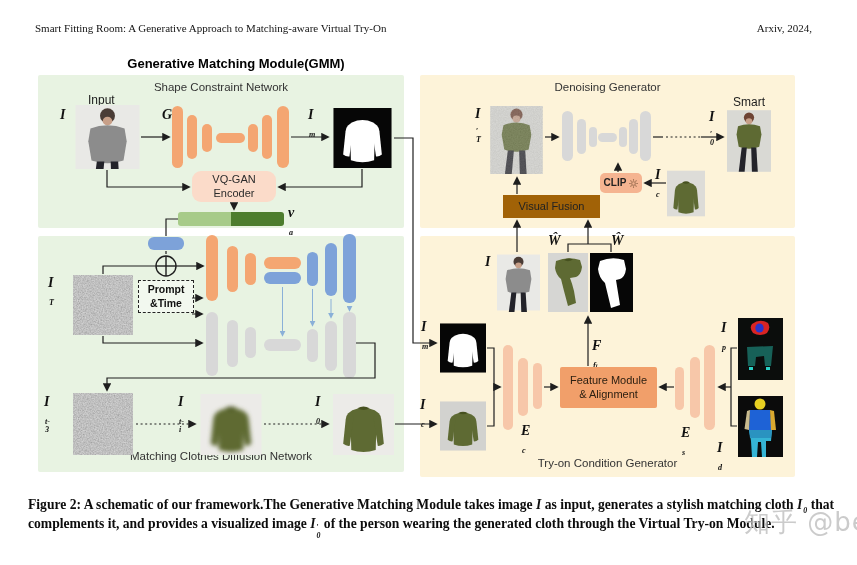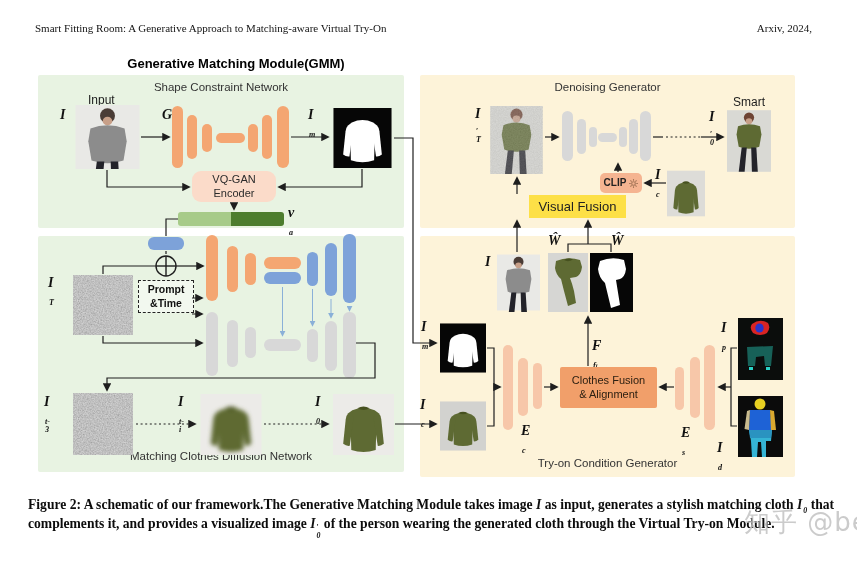--- a/index.html
+++ b/index.html
@@ -18,21 +18,21 @@
   i.bar{position:absolute;display:block;border-radius:6px;}
   i.ob{background:#f4a672;}  
   i.lb{background:#f7c7a9;}  
   i.bb{background:#7da2d9;}  
   i.gb{background:#d8d8d8;}  
   
   .nodebox{position:absolute;display:flex;flex-direction:column;align-items:center;justify-content:center;
            font-size:10.5px;color:#2b2b2b;text-align:center;line-height:1.2;}
   .vqgan{background:#fbdbc9;border-radius:9px;font-size:11px;}
   .clip{background:#f5b491;border-radius:5px;flex-direction:row;gap:3px;font-weight:bold;font-size:10px;color:#222;}
-  .vfusion{background:#fde047;font-size:13px;color:#222;margin-left:26px;}
+  .vfusion{background:#a16207;font-size:11px;color:#222;}
   .ffusion{background:#f19f6a;border-radius:2px;font-size:11px;color:#2d2012;}
   .promptbox{position:absolute;border:1.4px dashed #222;background:rgba(255,255,255,0.45);
              display:flex;flex-direction:column;align-items:center;justify-content:center;
              font-size:10.5px;font-weight:bold;color:#111;line-height:1.25;}
   
   .img{position:absolute;overflow:hidden;}
   .img svg{display:block;}
   
   .vabar{position:absolute;display:flex;border-radius:3px;overflow:hidden;}
   .vabar .l{background:#a7cb89;flex:1;}
@@ -369,21 +369,21 @@
     <i class="bar lb" style="left:503px;top:345px;width:10px;height:85px"></i>
     <i class="bar lb" style="left:518px;top:358px;width:10px;height:58px"></i>
     <i class="bar lb" style="left:533px;top:363px;width:9px;height:46px"></i>
   </div>
   <span class="mvar" style="left:521px;top:424px;font-size:12px">
       <span class="mvar"><span class="mbase">E</span><span class="mstack">
           <span class="msub">c</span>
         </span></span>
     </span>
   <div class="nodebox ffusion" style="left:560px;top:367px;width:97px;height:41px">
-    <span>Clothes Fusion</span>
+    <span>Feature Module</span>
     <span>&amp; Alignment</span>
   </div>
   <div>
     <i class="bar lb" style="left:675px;top:367px;width:9px;height:43px"></i>
     <i class="bar lb" style="left:690px;top:357px;width:10px;height:61px"></i>
     <i class="bar lb" style="left:704px;top:345px;width:11px;height:85px"></i>
   </div>
   <span class="mvar" style="left:681px;top:426px;font-size:12px">
       <span class="mvar"><span class="mbase">E</span><span class="mstack">
           <span class="msub">s</span>

